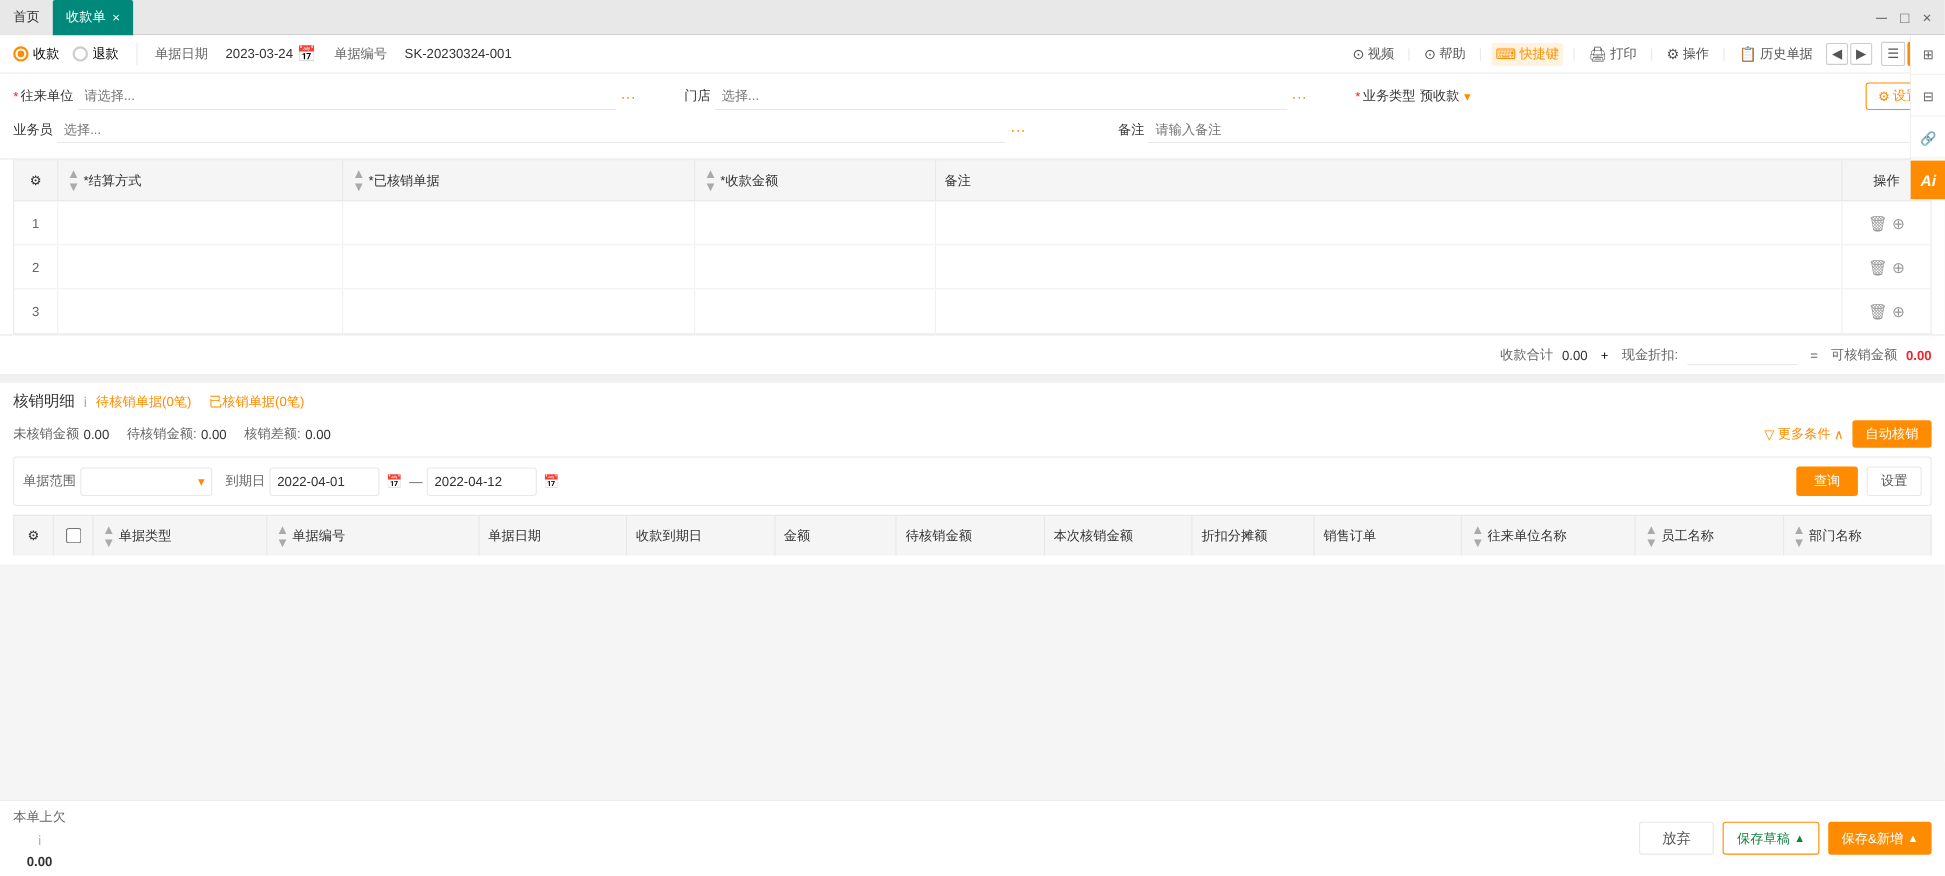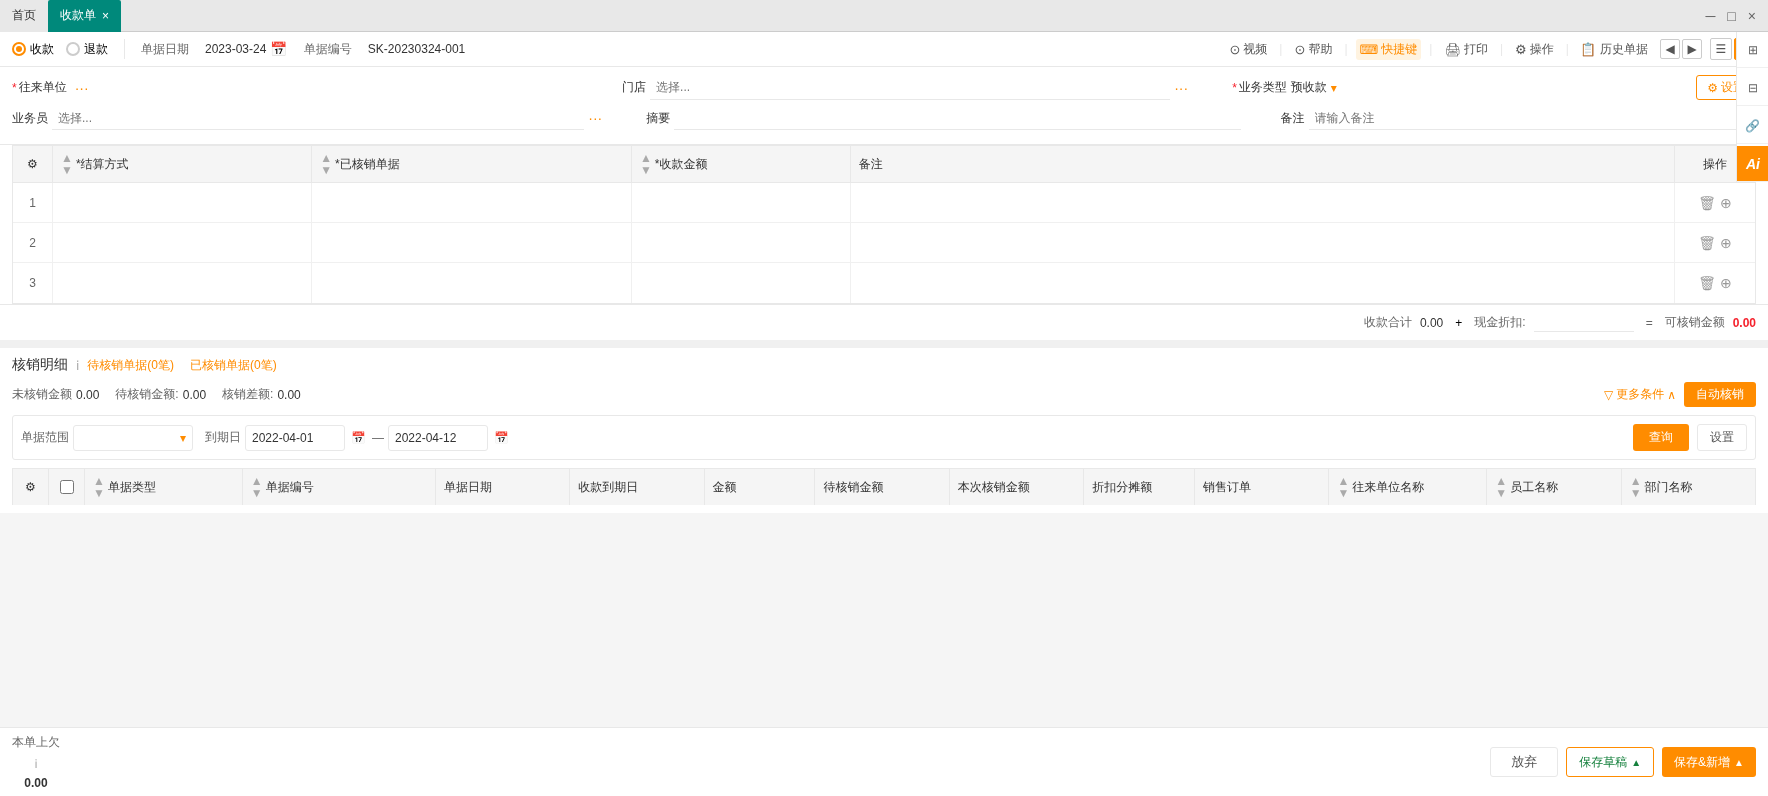--- a/index.html
+++ b/index.html
@@ -237,20 +237,21 @@
     </div>
   </div>
 
   <div class="form-area">
     <div class="form-row">
 
       <div class="form-field" style="flex:2.5">
         <span class="required">*</span>
         <span class="field-label">往来单位</span>
         <span style="width:4px"></span>
+        <input class="field-input" type="text" placeholder="请选择..." style="">
         <span class="more-btn">···</span>
       </div>
       <div class="field-divider"></div>
 
       <div class="form-field" style="flex:2.5">
         <span class="field-label">门店</span>
         <span style="width:4px"></span>
         <input class="field-input" type="text" placeholder="选择..." style="">
         <span class="more-btn">···</span>
       </div>
@@ -271,25 +272,20 @@
     <div class="form-row">
 
       <div class="form-field" style="flex:2.5">
         <span class="field-label">业务员</span>
         <span style="width:4px"></span>
         <input class="field-input" type="text" placeholder="选择..." style="">
         <span class="more-btn">···</span>
       </div>
       <div class="field-divider"></div>
 
-      <div class="form-field" style="flex:2.5">
-        <span class="field-label">摘要</span>
-        <span style="width:4px"></span>
-        <input class="field-input" type="text" style="">
-      </div>
       <div class="field-divider"></div>
 
       <div class="form-field" style="flex:2">
         <span class="field-label">备注</span>
         <span style="width:4px"></span>
         <input class="field-input" type="text" placeholder="请输入备注" style="">
       </div>
     </div>
   </div>
 

